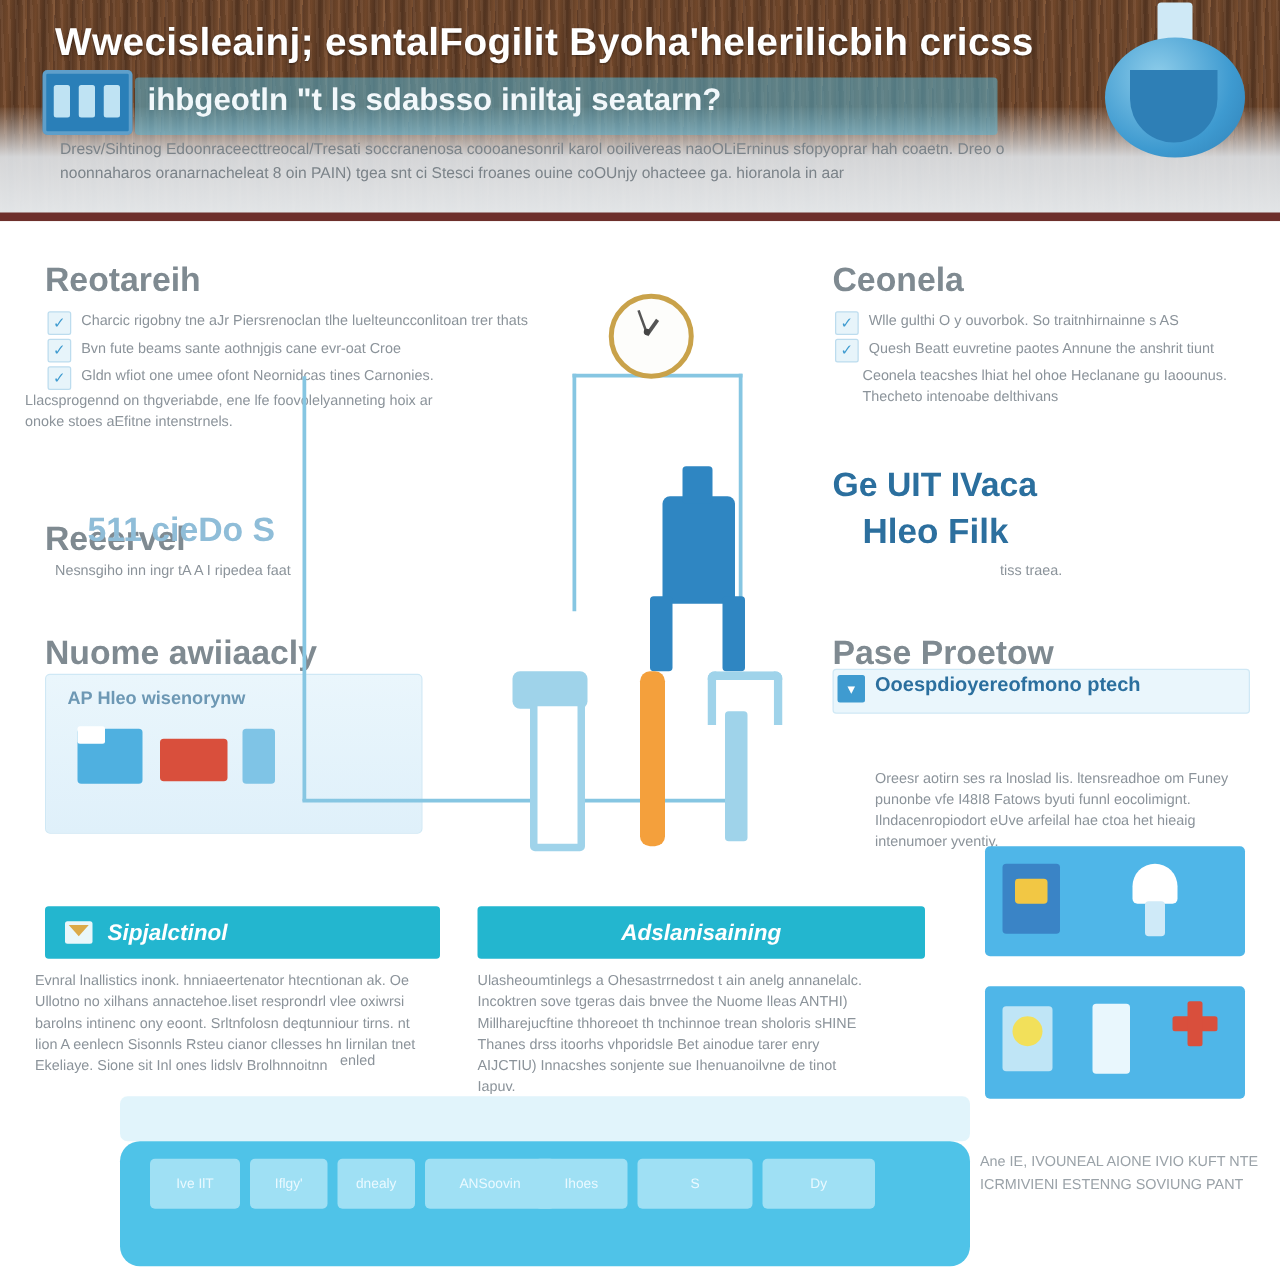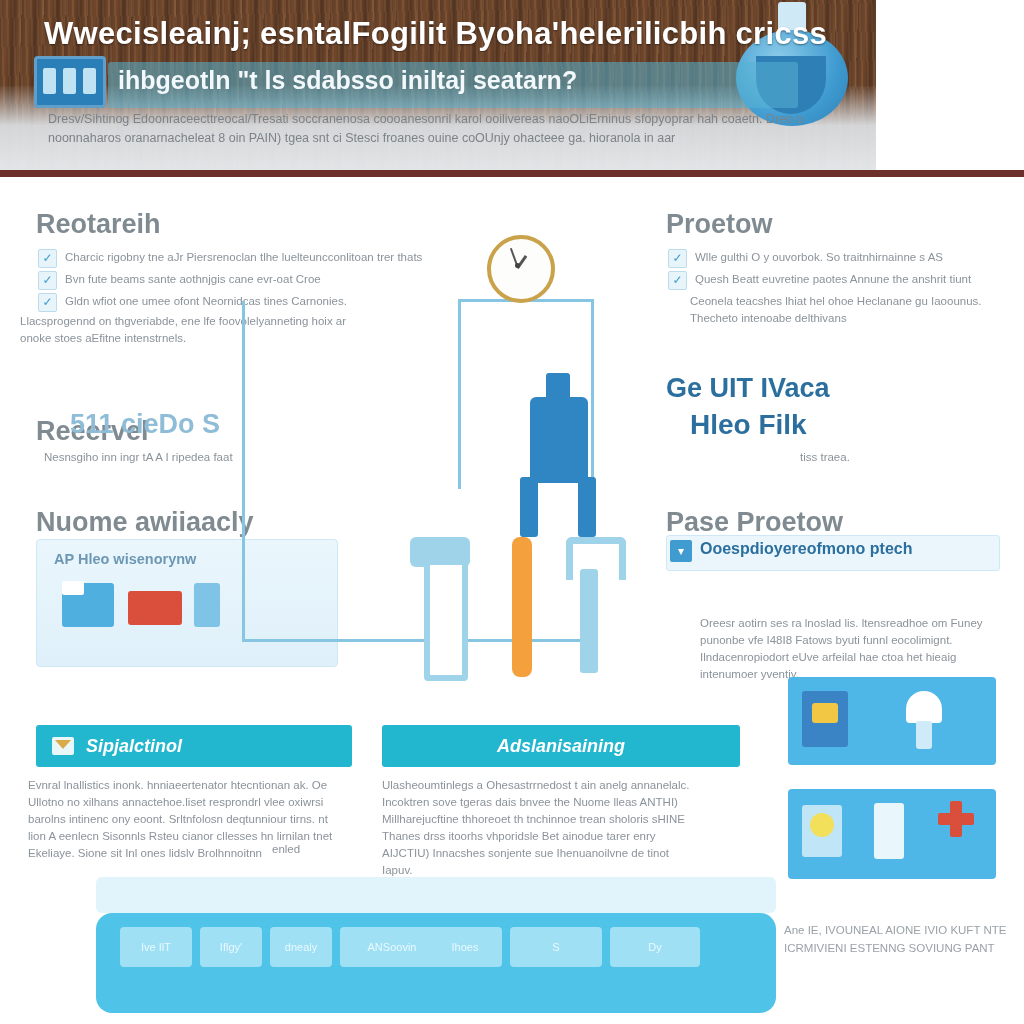--- a/index.html
+++ b/index.html
@@ -18,21 +18,21 @@
     width: 1024px;
     height: 1024px;
     background: #ffffff;
     overflow: hidden;
   }
 
   
   .header {
     position: absolute;
     left: 0; top: 0;
-    width: 876px;
+    width: 1024px;
     height: 176px;
     background:
       repeating-linear-gradient(92deg,
         rgba(90,52,28,0.95) 0px, rgba(112,66,34,0.95) 7px,
         rgba(78,44,22,0.95) 14px, rgba(122,74,40,0.95) 22px);
     overflow: hidden;
   }
   .header-grain {
     position: absolute; inset: 0;
     background:
@@ -353,21 +353,21 @@
     <div class="bullet-row" style="left:38px; top:94px; width:420px;">
       <div class="bullet-chk">✓</div>
       <div class="bullet-txt">Bvn fute beams sante aothnjgis cane evr-oat Croe</div>
     </div>
     <div class="bullet-row" style="left:38px; top:116px; width:420px;">
       <div class="bullet-chk">✓</div>
       <div class="bullet-txt">Gldn wfiot one umee ofont Neornidcas tines Carnonies.</div>
     </div>
     <div class="body-text" style="left:20px; top:136px; width:330px;">Llacsprogennd on thgveriabde, ene lfe foovolelyanneting hoix ar onoke stoes aEfitne intenstrnels.</div>
 
-    <div class="sec-title" style="left:666px; top:32px;">Proetow</div>
+    <div class="sec-title" style="left:666px; top:32px;">Ceonela</div>
 
     <div class="bullet-row" style="left:668px; top:72px; width:330px;">
       <div class="bullet-chk">✓</div>
       <div class="bullet-txt">Wlle gulthi O y ouvorbok. So traitnhirnainne s AS</div>
     </div>
     <div class="bullet-row" style="left:668px; top:94px; width:330px;">
       <div class="bullet-chk">✓</div>
       <div class="bullet-txt">Quesh Beatt euvretine paotes Annune the anshrit tiunt</div>
     </div>
     <div class="body-text" style="left:690px; top:116px; width:310px;">Ceonela teacshes lhiat hel ohoe Heclanane gu Iaoounus. Thecheto intenoabe delthivans</div>

